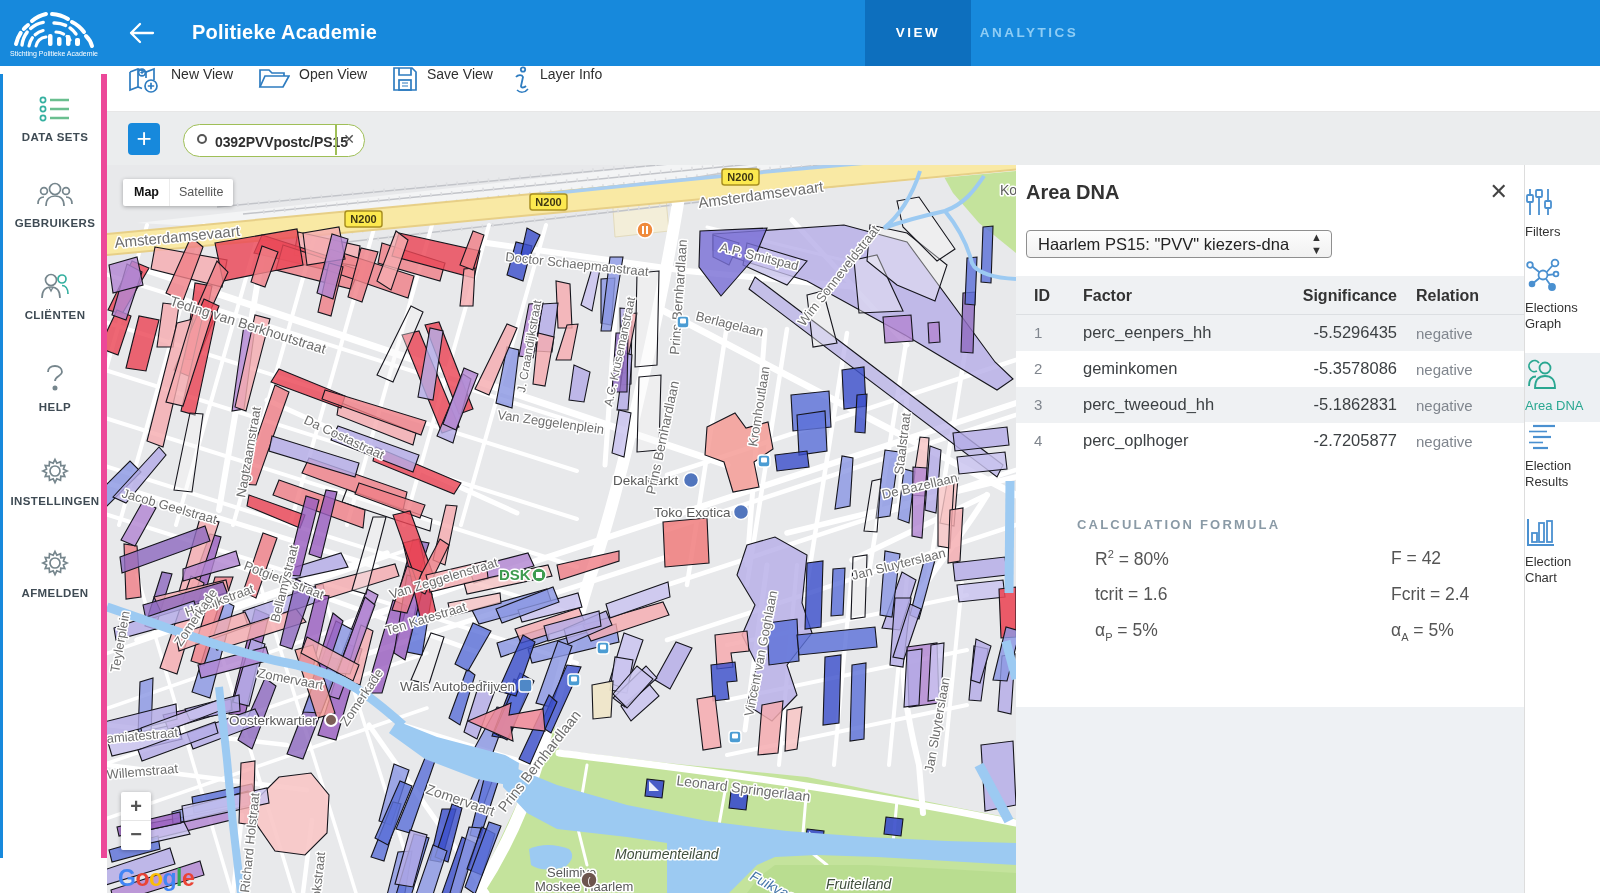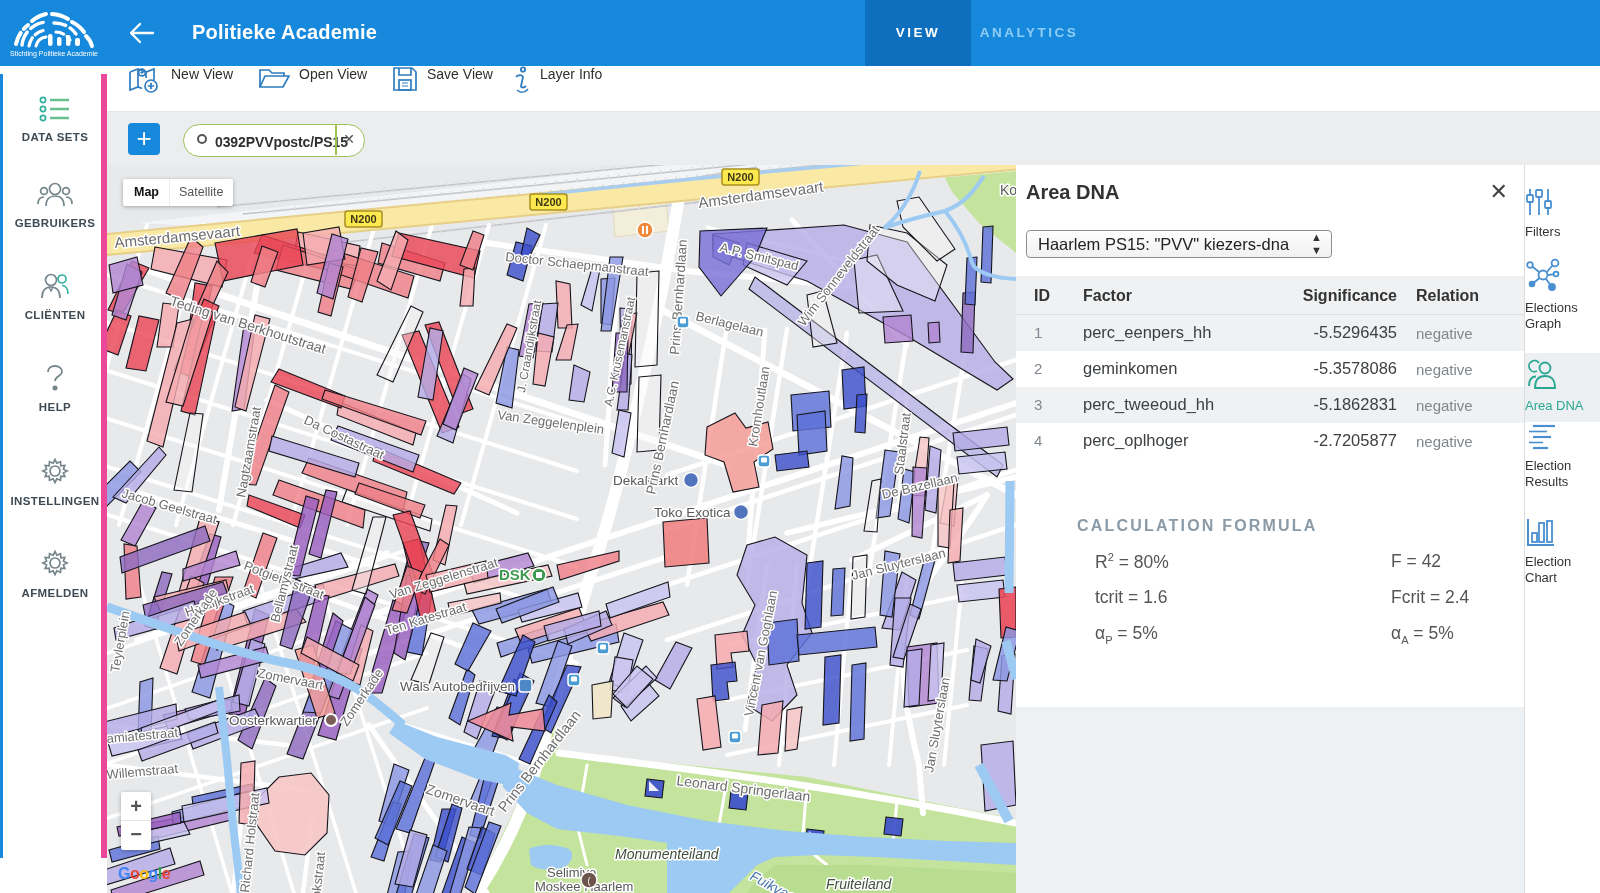--- a/index.html
+++ b/index.html
@@ -23,38 +23,38 @@
 #pill .ptxt { position:absolute; left:31px; top:9px; font-size:14px; font-weight:bold; color:#2f2f2f; letter-spacing:-0.1px; }
 #pill .pdiv { position:absolute; left:151px; top:0px; width:1.5px; height:30px; background:#9fbf57; }
 #pill .px { position:absolute; right:9px; top:6px; font-size:14px; color:#555; }
 #map { position:absolute; left:107px; top:165px; width:909px; height:728px; overflow:hidden; }
 .gctl { position:absolute; left:16px; top:14px; height:27px; background:#fff; box-shadow:0 1px 4px rgba(0,0,0,0.3); border-radius:2px; font-size:13px; display:flex; }
 .gctl .m { padding:6px 10px 0 11px; font-weight:bold; color:#111; font-size:12.5px; }
 .gctl .s { padding:6px 10px 0 9px; color:#565656; border-left:1px solid #ececec; font-size:12.5px; }
 .zoomctl { position:absolute; left:14px; top:627px; width:30px; height:58px; background:#fff; box-shadow:0 1px 4px rgba(0,0,0,0.3); border-radius:2px; text-align:center; }
 .zoomctl .zp { font-size:20px; font-weight:bold; color:#555; height:29px; line-height:29px; border-bottom:1px solid #e6e6e6; }
 .zoomctl .zm { font-size:20px; font-weight:bold; color:#555; height:28px; line-height:26px; }
-.glogo { position:absolute; left:11px; top:700px; font-size:16px; font-weight:bold; letter-spacing:-0.5px; }
+.glogo { position:absolute; left:11px; top:700px; font-size:23px; font-weight:bold; letter-spacing:-0.5px; }
 #panel { position:absolute; left:1016px; top:165px; width:508px; height:728px; background:#eef1f4; }
 #pwhite { position:absolute; left:0; top:0; width:508px; height:542px; background:#fff; }
 #ptitle { position:absolute; left:10px; top:16px; font-size:20px; font-weight:bold; color:#333; }
 #pclose { position:absolute; right:16px; top:14px; font-size:22px; color:#444; }
 #psel { position:absolute; left:10px; top:65px; width:306px; height:28px; border:1px solid #8f8f8f; border-radius:4px; background:linear-gradient(#fdfdfd,#f1f1f1); font-size:16.5px; color:#222; line-height:26px; padding-left:11px; }
 #psel .arr { position:absolute; right:9px; top:0px; font-size:11px; color:#333; line-height:13px; }
 #ptable { position:absolute; left:0px; top:111px; width:508px; }
 .trh { height:39px; background:#eff1f3; font-weight:bold; font-size:16px; color:#333; }
 .tr { height:36px; font-size:16.5px; color:#3c4043; }
 .tr.odd { background:#eff1f3; }
 .tr.even { background:#fff; }
 .cid { position:absolute; left:18px; width:30px; }
 .cfac { position:absolute; left:67px; }
 .csig { position:absolute; left:240px; width:141px; text-align:right; }
 .crel { position:absolute; left:400px; font-size:15px; color:#80868e; }
 #pform { position:absolute; left:61px; top:352px; width:440px; }
-.fhead { font-size:16px; font-weight:bold; letter-spacing:2.2px; color:#8a9aa6; }
+.fhead { font-size:13px; font-weight:bold; letter-spacing:2.2px; color:#8a9aa6; }
 .frow { position:relative; height:36px; font-size:17.5px; color:#555; }
 .fleft { position:absolute; left:18px; top:10px; }
 .fright { position:absolute; left:314px; top:10px; }
 .fnote { font-size:13px; color:#5b6d7a; line-height:20px; }
 #ribar { position:absolute; left:1524px; top:165px; width:76px; height:728px; background:#fff; border-left:1px solid #ddd; }
 .ritem { position:absolute; left:0; width:76px; }
 .ritem .rlbl { font-size:13px; color:#333; line-height:16px; margin-top:3px; }
 .ritem.active { background:#edf0f3; padding-bottom:8px; }
 .ritem.active .rlbl { color:#2aa791; }
 sub,sup { font-size:11px; }

